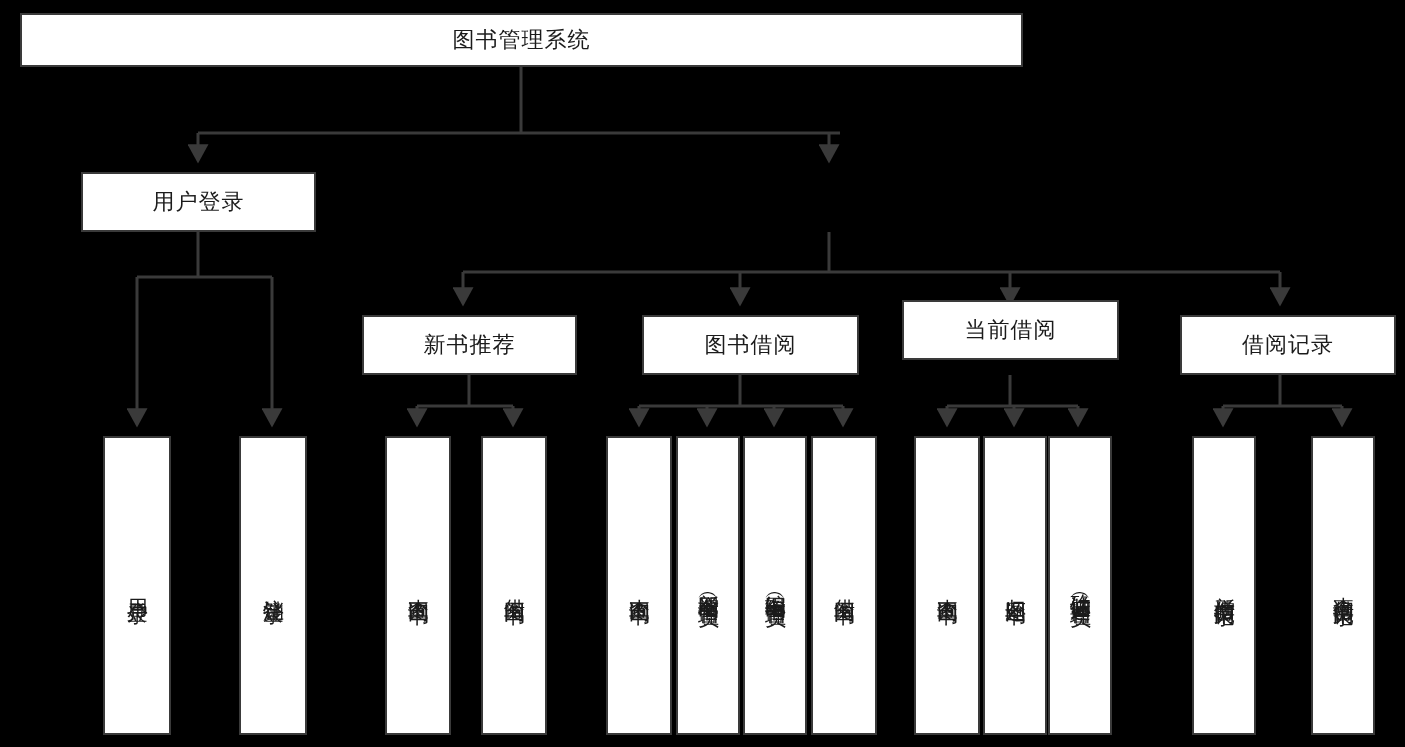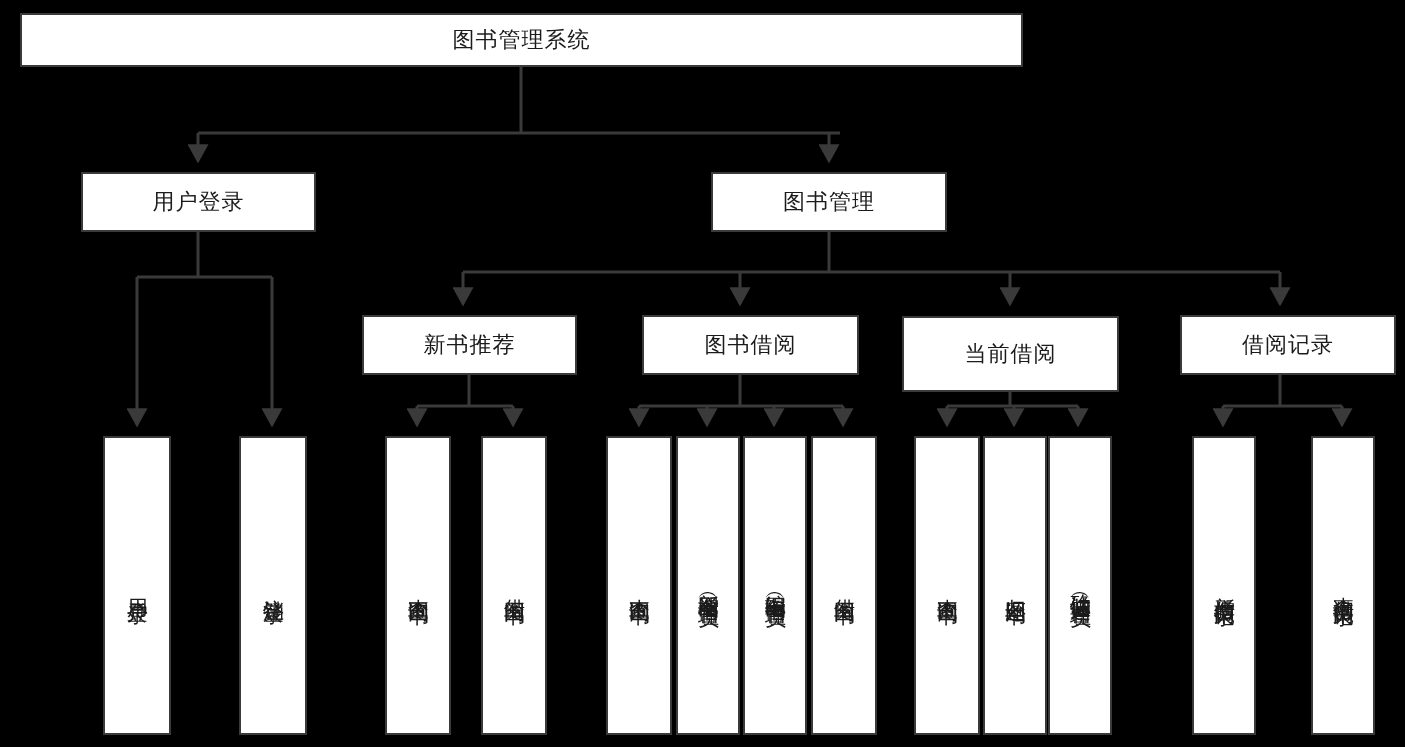--- a/index.html
+++ b/index.html
@@ -119,31 +119,28 @@
     </g>
   </svg>
 
   <div class="node horiz" style="left:20px; top:13px; width:1003px; height:54px;">
     <span>图书管理系统</span>
   </div>
 
   <div class="node horiz" style="left:81px; top:172px; width:235px; height:60px;">
     <span>用户登录</span>
   </div>
-  <div class="node horiz" style="left:711px; top:172px; width:236px; height:60px;">
-    <span>图书管理</span>
-  </div>
 
   <div class="node horiz" style="left:362px; top:315px; width:215px; height:60px;">
     <span>新书推荐</span>
   </div>
   <div class="node horiz" style="left:642px; top:315px; width:217px; height:60px;">
     <span>图书借阅</span>
   </div>
-  <div class="node horiz" style="left:902px; top:316px; width:217px; height:76px;justify-content:center;">
+  <div class="node horiz" style="left:902px; top:300px; width:217px; height:60px;justify-content:center;">
     <span>当前借阅</span>
   </div>
   <div class="node horiz" style="left:1172px; top:315px; width:216px; height:60px;margin-left:8px;">
     <span>借阅记录</span>
   </div>
 
   <div class="node vert" style="left:103px; top:436px; width:68px; height:299px;">
     <span class="vlabel">用户登录</span>
   </div>
   <div class="node vert" style="left:239px; top:436px; width:68px; height:299px;">

